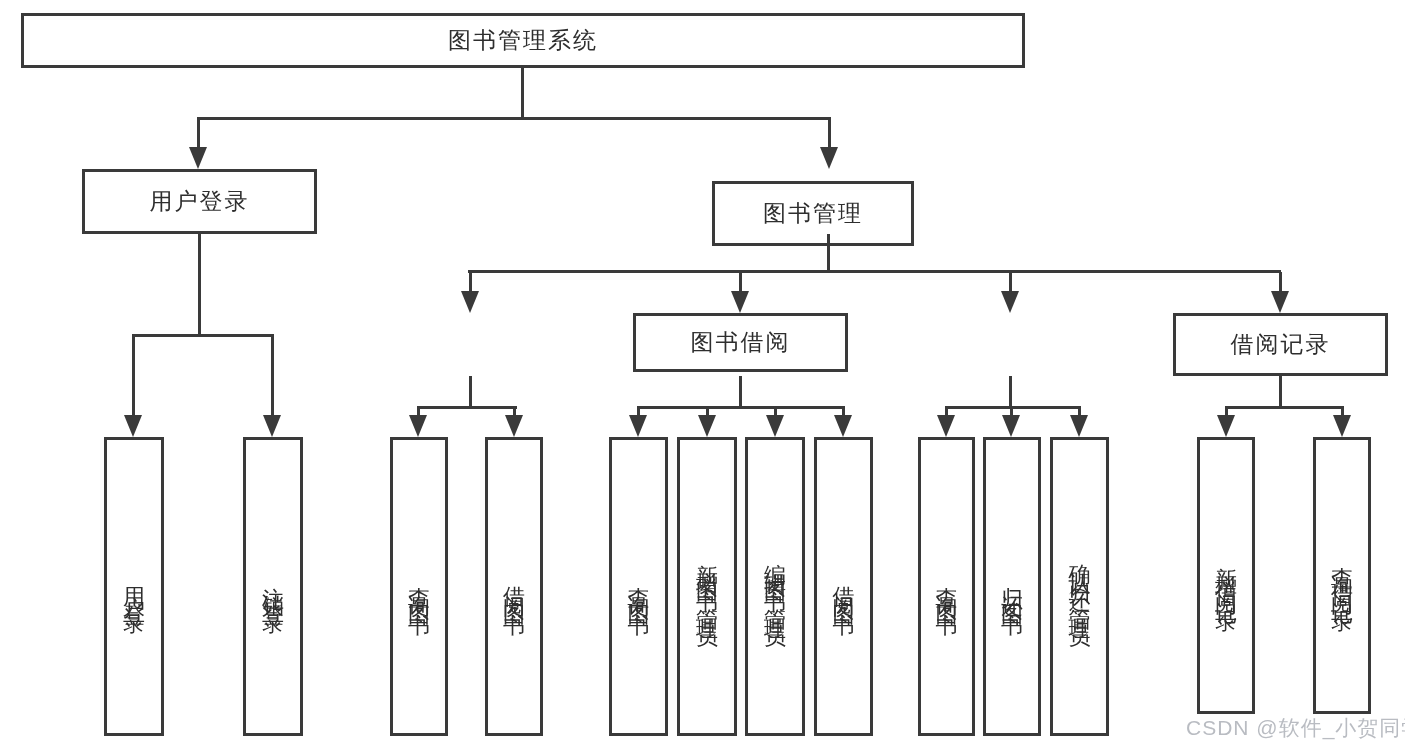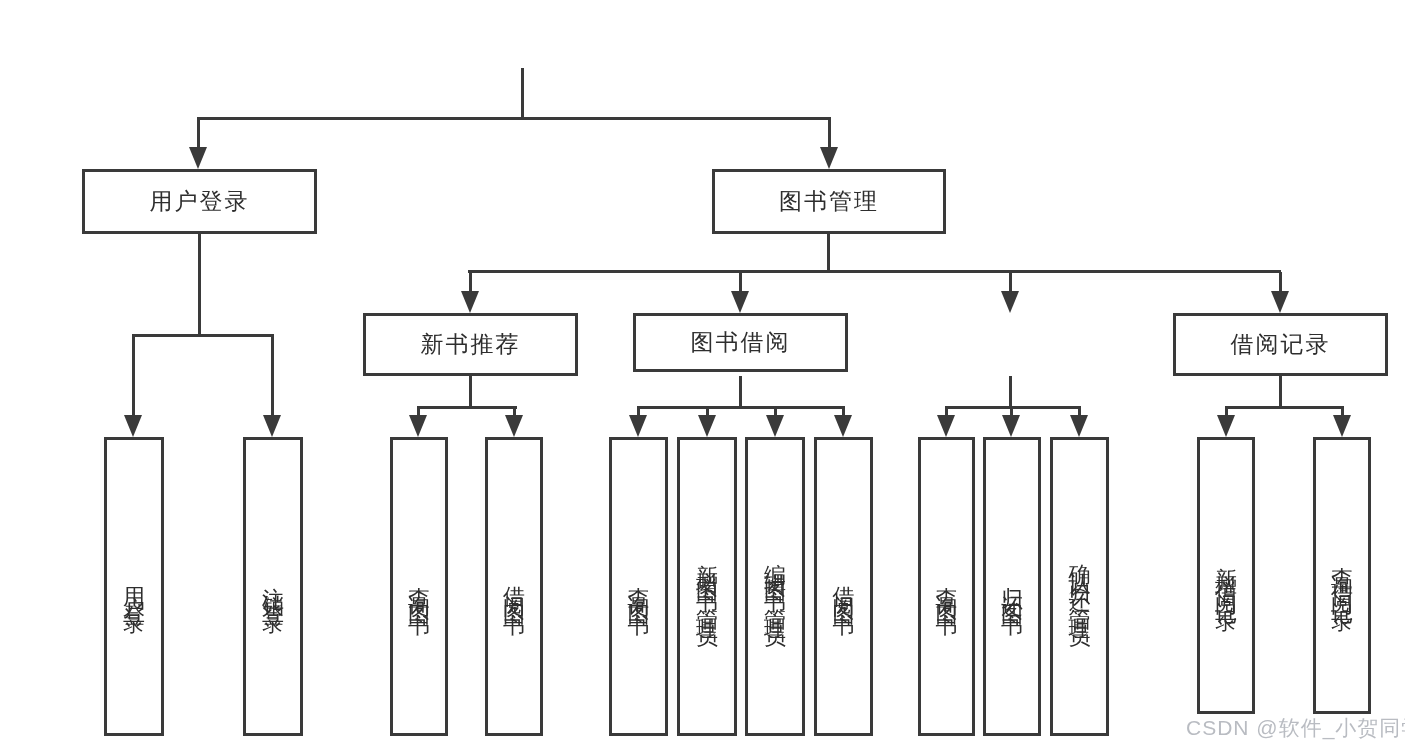--- a/index.html
+++ b/index.html
@@ -55,36 +55,39 @@
     color:#b9bcc2;
     letter-spacing:1px;
     white-space:nowrap;
   }
 </style>
 </head>
 <body>
 
 <div id="canvas">
 
+  <div class="box h" style="left:21px;top:13px;width:1004px;height:55px">
+    <span>图书管理系统</span>
+  </div>
 
   <div class="line" style="left:521px;top:68px;width:3px;height:51px"></div>
   <div class="line" style="left:197px;top:117px;width:634px;height:3px"></div>
   <div class="arrow" style="left:189px;top:119px;height:50px">
       <div class="stem"></div>
       <div class="head"></div>
     </div>
   <div class="arrow" style="left:820px;top:119px;height:50px">
       <div class="stem"></div>
       <div class="head"></div>
     </div>
 
   <div class="box h" style="left:82px;top:169px;width:235px;height:65px">
     <span>用户登录</span>
   </div>
-  <div class="box h" style="left:712px;top:169px;width:234px;height:65px">
+  <div class="box h" style="left:712px;top:181px;width:202px;height:65px">
     <span>图书管理</span>
   </div>
 
   <div class="line" style="left:198px;top:234px;width:3px;height:102px"></div>
   <div class="line" style="left:132px;top:334px;width:142px;height:3px"></div>
   <div class="arrow" style="left:124px;top:336px;height:101px">
       <div class="stem"></div>
       <div class="head"></div>
     </div>
   <div class="arrow" style="left:263px;top:336px;height:101px">
@@ -104,23 +107,20 @@
     </div>
   <div class="arrow" style="left:1001px;top:272px;height:41px">
       <div class="stem"></div>
       <div class="head"></div>
     </div>
   <div class="arrow" style="left:1271px;top:272px;height:41px">
       <div class="stem"></div>
       <div class="head"></div>
     </div>
 
-  <div class="box h" style="left:363px;top:313px;width:215px;height:63px">
-    <span>新书推荐</span>
-  </div>
   <div class="box h" style="left:633px;top:313px;width:215px;height:59px">
     <span>图书借阅</span>
   </div>
   <div class="box h" style="left:1173px;top:313px;width:215px;height:63px">
     <span>借阅记录</span>
   </div>
 
   <div class="line" style="left:469px;top:376px;width:3px;height:33px"></div>
   <div class="line" style="left:417px;top:406px;width:100px;height:3px"></div>
   <div class="arrow" style="left:409px;top:408px;height:29px">

